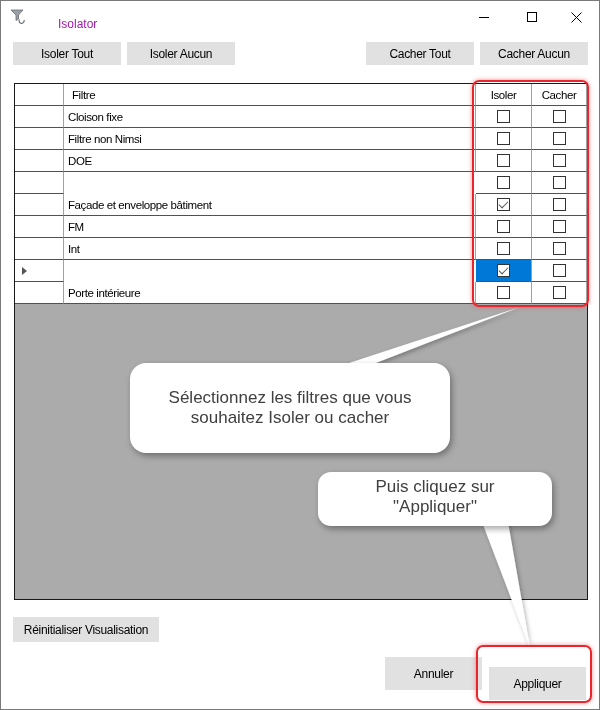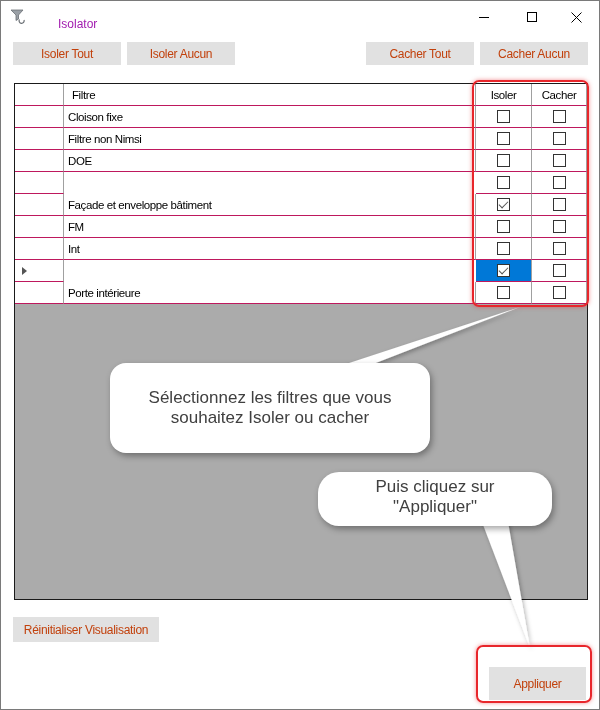--- a/index.html
+++ b/index.html
@@ -3,21 +3,21 @@
 <meta charset="utf-8">
 <style>
   * { box-sizing: border-box; margin: 0; padding: 0; }
   html, body { width: 600px; height: 710px; overflow: hidden; background: #ffffff; }
   body { position: relative; font-family: "Liberation Sans", sans-serif; font-size: 12px; color: #000; }
   .window { position: absolute; left: 0; top: 0; width: 600px; height: 710px; background: #fff; border: 1px solid #7a7a7a; }
   .titlebar { position: absolute; left: 0; top: 0; width: 598px; height: 32px; }
   .title-icon { position: absolute; left: 9px; top: 7px; width: 16px; height: 16px; }
   .title-text { position: absolute; left: 29px; top: 16px; font-size: 12px; color: #a21caf; margin-left: 28px; }
   .win-btn { position: absolute; top: 0; width: 46px; height: 32px; display: flex; align-items: center; justify-content: center; color: #000; font-size: 14px; }
-  .btn { position: absolute; background: #e1e1e1; border: 1px solid #e1e1e1; color: #c2410c; font-size: 12px; display: flex; align-items: center; justify-content: center; letter-spacing: -0.3px; }
+  .btn { position: absolute; background: #e1e1e1; border: 1px solid #e1e1e1; color: #000000; font-size: 12px; display: flex; align-items: center; justify-content: center; letter-spacing: -0.3px; }
   .grid { position: absolute; left: 13px; top: 82px; width: 574px; height: 517px; background: #ababab; border: 1px solid #1a1a1a; overflow: hidden; }
   .grid-row { position: absolute; left: 0; width: 572px; height: 22px; background: #fff; }
   .cell { position: absolute; top: 0; height: 22px; border-right: 1px solid #a0a0a0; border-bottom: 1px solid #be185d; display: flex; align-items: center; font-size: 11.5px; letter-spacing: -0.4px; }
   .c-rh { left: 0; width: 49px; }
   .c-f { left: 49px; width: 412px; padding-left: 4px; }
   .c-i { left: 461px; width: 56px; justify-content: center; }
   .c-c { left: 517px; width: 55px; justify-content: center; }
   .hdr .cell { font-size: 11.5px; }
   .hdr .c-f { padding-left: 8px; }
   .cb { width: 13px; height: 13px; border: 1px solid #333; background: #fff; position: relative; }
@@ -153,41 +153,42 @@
       <div class="cell c-i">
           <span class="cb"></span>
         </div>
       <div class="cell c-c">
           <span class="cb"></span>
         </div>
     </div>
   </div>
 
   <div class="btn" style="left:12px; top:616px; width:146px; height:25px;">Réinitialiser Visualisation</div>
+  <div class="btn" style="left:384px; top:656px; width:97px; height:33px;">Annuler</div>
   <div class="btn" style="left:488px; top:666px; width:97px; height:33px;">Appliquer</div>
 </div>
 
 <svg class="tails" width="600" height="710">
   <defs>
     <filter id="sh" x="-20%" y="-20%" width="140%" height="140%">
       <feDropShadow dx="1.5" dy="2" stdDeviation="2" flood-color="#000" flood-opacity="0.3"></feDropShadow>
     </filter>
   </defs>
   <polygon points="340,366 368,366 520,307" fill="#ffffff" filter="url(#sh)"></polygon>
   <polygon points="482,522 508,522 530,648" fill="#ffffff" filter="url(#sh)"></polygon>
 </svg>
 
-<div class="callout" style="left:110px; top:363px; width:320px; height:90px;">
+<div class="callout" style="left:130px; top:363px; width:320px; height:90px;">
   <div>
     <div>Sélectionnez les filtres que vous</div>
     <div>souhaitez Isoler ou cacher</div>
   </div>
 </div>
 
-<div class="callout" style="left:318px; top:472px; width:234px; height:54px; border-radius:21px;">
+<div class="callout" style="left:318px; top:472px; width:234px; height:54px; border-radius:13px;">
   <div style="margin-top:-4px;">
     <div>Puis cliquez sur</div>
     <div>"Appliquer"</div>
   </div>
 </div>
 
 <div class="red-box" style="left:472px; top:80px; width:117px; height:227px;"></div>
 <div class="red-box" style="left:476px; top:645px; width:116px; height:58px;"></div>
 
 </body></html>

